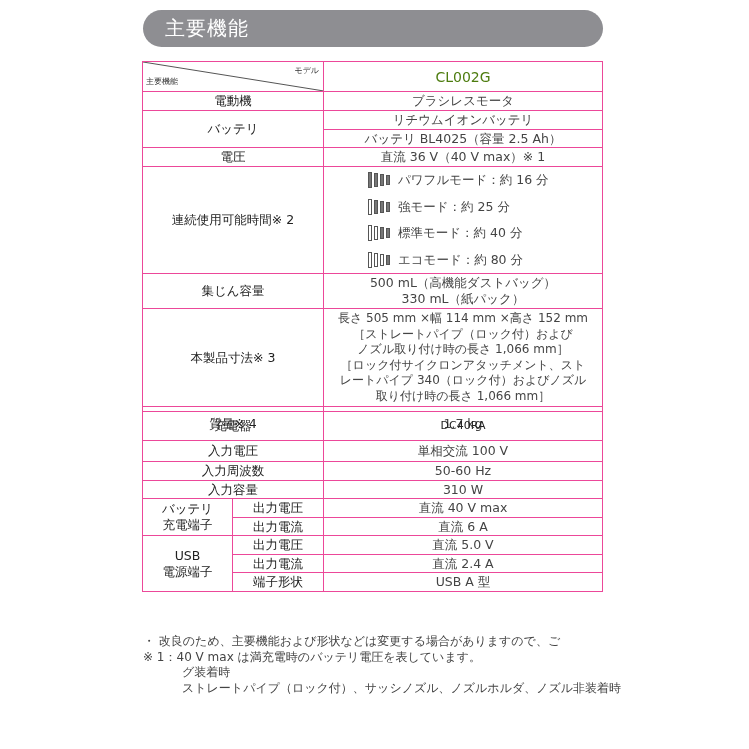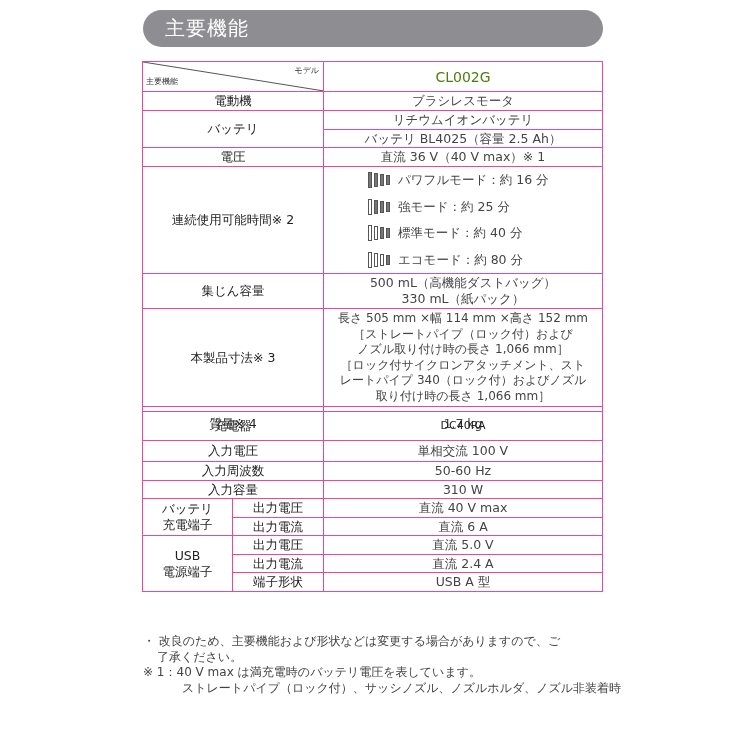--- a/index.html
+++ b/index.html
@@ -186,16 +186,16 @@
   </tr>
   <tr style="height:19px">
     <td class="lbl">端子形状</td>
     <td>USB A 型</td>
   </tr>
 </tbody>
   </table>
 
 <div class="notes">
   <div>・ 改良のため、主要機能および形状などは変更する場合がありますので、ご</div>
-  <div class="ind">了承ください。</div>
   <div>※ 1：40 V max は満充電時のバッテリ電圧を表しています。</div>
+  <div class="ind2">グ装着時</div>
   <div class="ind2">ストレートパイプ（ロック付）、サッシノズル、ノズルホルダ、ノズル非装着時</div>
 </div>
 
 </body></html>

